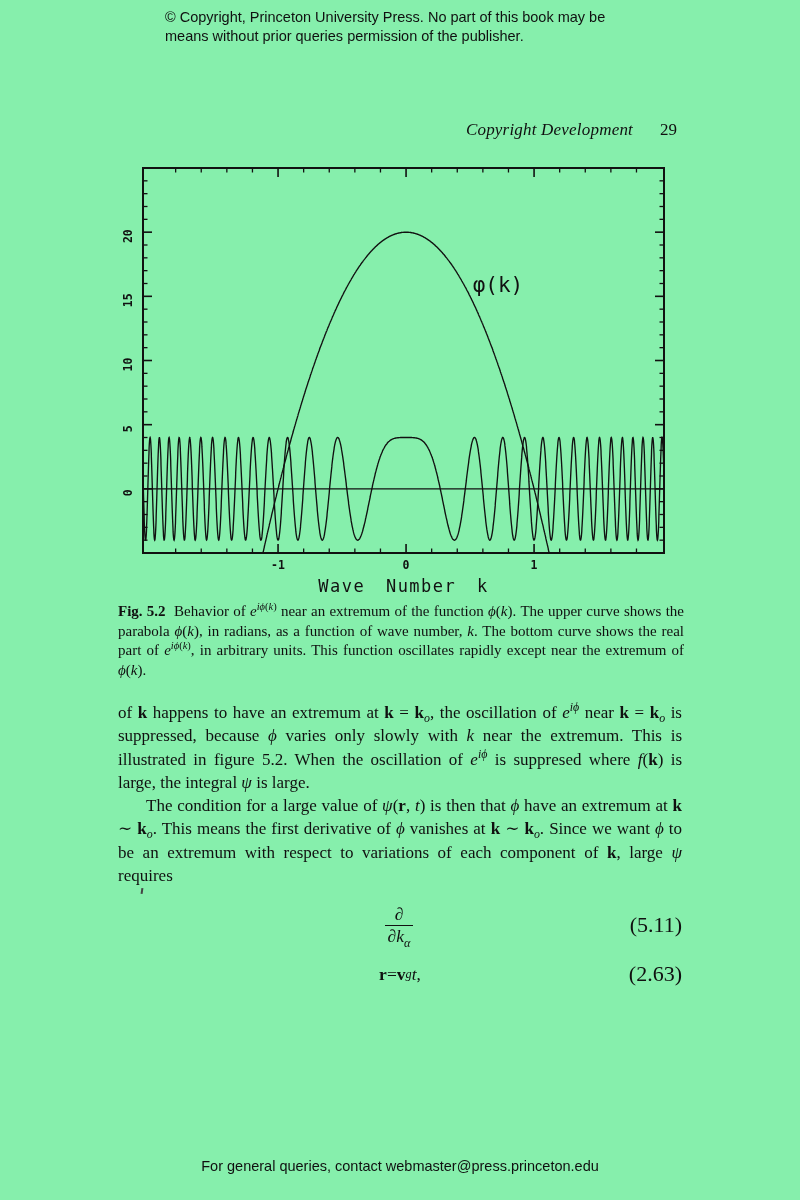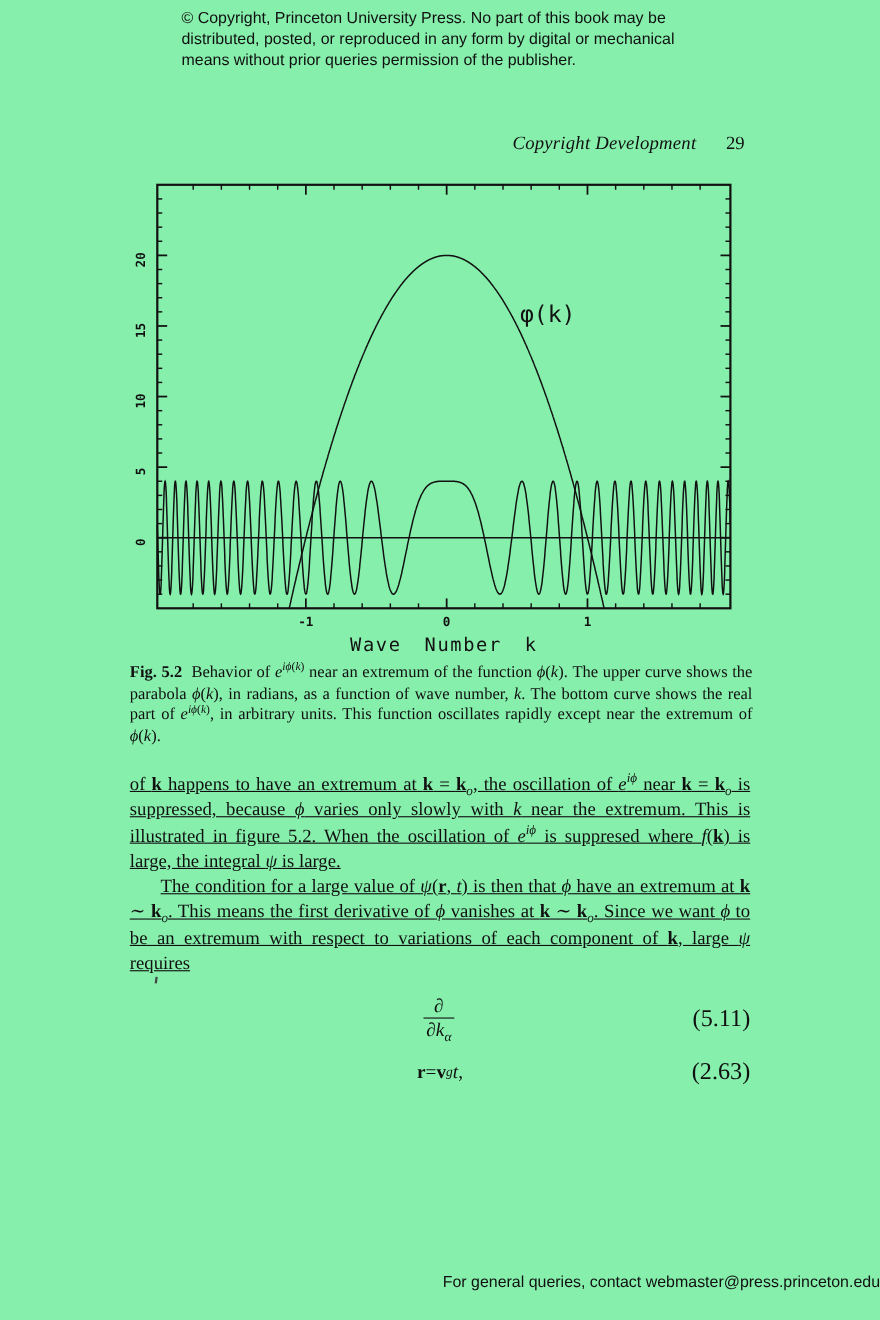--- a/index.html
+++ b/index.html
@@ -16,44 +16,43 @@
   .figure-wrap{position:absolute;left:100px;top:160px;width:620px;height:450px;}
   svg{display:block;}
   .tick-label{font:bold 11.5px "DejaVu Sans Mono",monospace;fill:#111;}
   .axis-title{font:17px "DejaVu Sans Mono",monospace;letter-spacing:1.5px;word-spacing:9px;fill:#111;}
   .annot{font:21px "DejaVu Sans Mono",monospace;fill:#111;}
   
   .caption{position:absolute;left:118px;top:602px;width:566px;
     font:15px/19.6px "Liberation Serif","DejaVu Serif",serif;text-align:justify;color:#101010;}
   
   .content{position:absolute;left:118px;top:701px;width:564px;
-    font:17px/23.3px "Liberation Serif","DejaVu Serif",serif;text-align:justify;color:#101010;text-decoration:underline;}
+    font:17px/23.3px "Liberation Serif","DejaVu Serif",serif;text-align:justify;color:#101010;}
   .content p{margin:0;}
   .content p.indent{text-indent:28px;}
   .eq-row{position:relative;text-align:center;margin:16px 0 14px 0;}
   .eq-body{display:inline-flex;align-items:center;font-size:17.5px;}
   .eq-num{position:absolute;right:0;top:50%;transform:translateY(-50%);font-size:22px;}
   .frac{display:inline-flex;flex-direction:column;align-items:center;vertical-align:middle;margin-right:2px;line-height:1.12;}
   .frac .den{border-top:1.4px solid #111;padding:1px 3px 0 3px;}
   .frac .num{padding:0 3px;}
   sup{font-size:70%;line-height:0;}
   sub{font-size:70%;line-height:0;}
   .stray{position:absolute;left:141px;top:888px;width:2px;height:6px;background:#444;transform:rotate(8deg);}
   
-  .footer{position:absolute;left:0;top:1158px;width:100%;text-align:right;
+  .footer{position:absolute;left:0;top:1158px;width:100%;text-align:center;
     font:14.5px "Liberation Sans",sans-serif;color:#101010;}
 </style>
 </head>
 <body>
 
 <div class="page">
 
   <div class="copyright">
     <div>© Copyright, Princeton University Press. No part of this book may be</div>
-    <div>distributed, posted, or reproduced in any form by digital or mechanical</div>
     <div>means without prior queries permission of the publisher.</div>
   </div>
 
   <div class="runhead">
     <span class="title">Copyright Development</span><span class="pagenum">29</span>
   </div>
 
   <div class="figure-wrap">
     <svg id="figure-svg" width="620" height="450" viewBox="0 0 620 450">
         <rect x="43" y="8" width="521" height="385" fill="none" stroke="#111" stroke-width="2"></rect>

